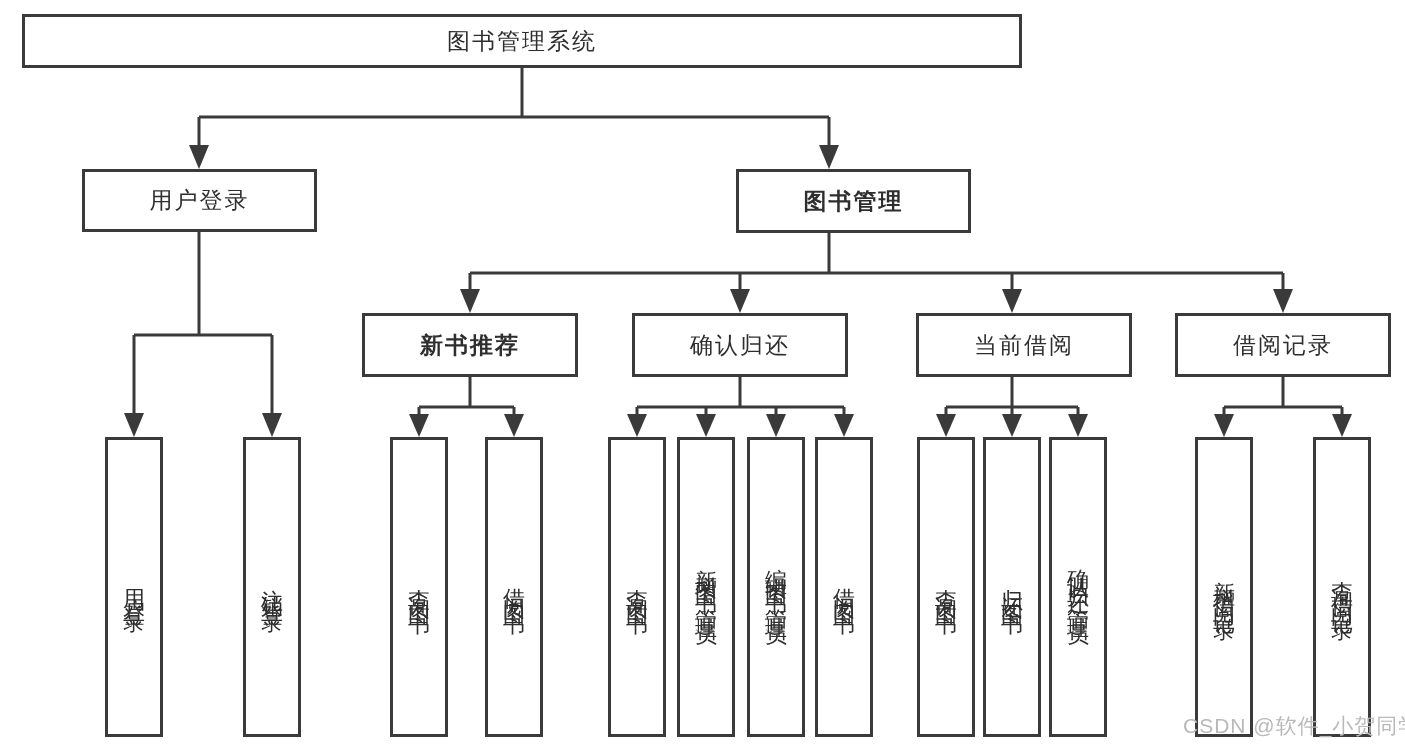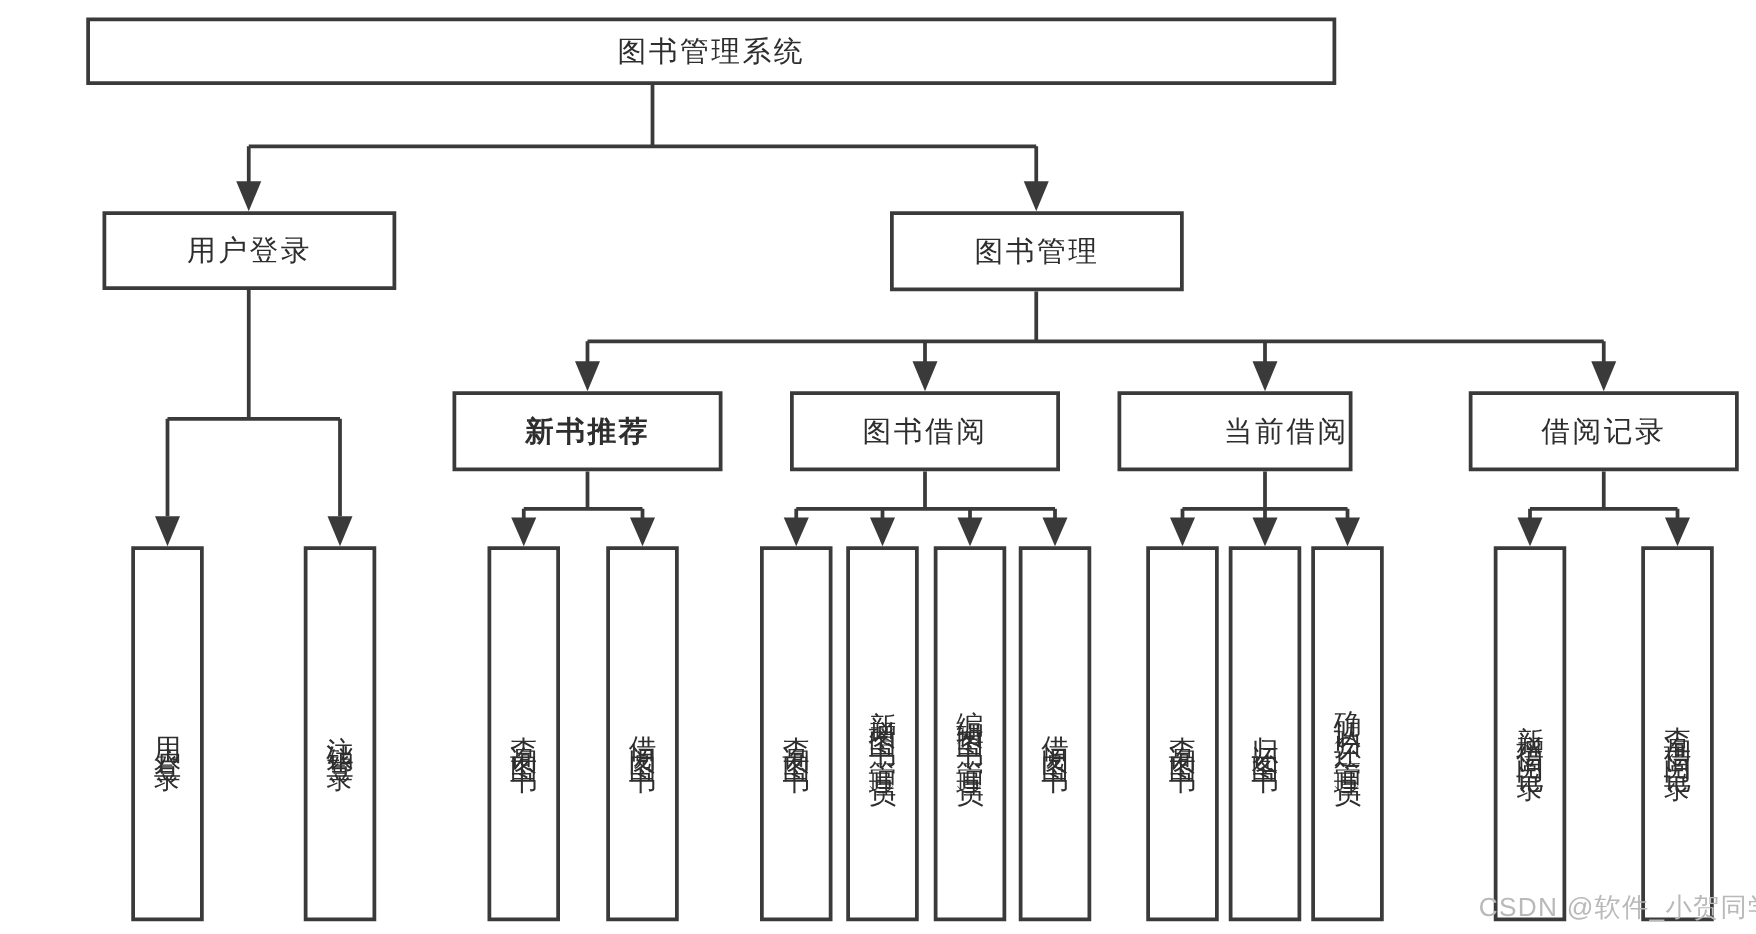--- a/index.html
+++ b/index.html
@@ -76,38 +76,38 @@
       <polygon points="1002,414 1022,414 1012,437"></polygon>
       <polygon points="1068,414 1088,414 1078,437"></polygon>
     </g>
     <g>
       <path d="M1283 377 V407 M1224 407 H1342 M1224 407 V416 M1342 407 V416"></path>
       <polygon points="1214,414 1234,414 1224,437"></polygon>
       <polygon points="1332,414 1352,414 1342,437"></polygon>
     </g>
   </svg>
 
-  <div class="box" style="left:22px;top:14px;width:1000px;height:54px;margin-left:47px;">
+  <div class="box" style="left:22px;top:14px;width:1000px;height:54px;">
     <span class="h-label">图书管理系统</span>
   </div>
 
   <div class="box" style="left:82px;top:169px;width:235px;height:63px;">
     <span class="h-label">用户登录</span>
   </div>
-  <div class="box" style="left:712px;top:169px;width:235px;height:64px;">
+  <div class="box" style="left:736px;top:169px;width:235px;height:64px;font-weight:bold;">
     <span class="h-label">图书管理</span>
   </div>
 
   <div class="box" style="left:362px;top:313px;width:216px;height:64px;font-weight:bold;">
     <span class="h-label">新书推荐</span>
   </div>
   <div class="box" style="left:632px;top:313px;width:216px;height:64px;">
-    <span class="h-label">图书借阅</span>
+    <span class="h-label">确认归还</span>
   </div>
-  <div class="box" style="left:894px;top:313px;width:188px;height:64px;justify-content:flex-end;">
+  <div class="box" style="left:916px;top:313px;width:216px;height:64px;">
     <span class="h-label">当前借阅</span>
   </div>
   <div class="box" style="left:1175px;top:313px;width:216px;height:64px;">
     <span class="h-label">借阅记录</span>
   </div>
 
   <div class="box leaf" style="left:105px;">
     <span class="v-label">用户登录</span>
   </div>
   <div class="box leaf" style="left:243px;">

